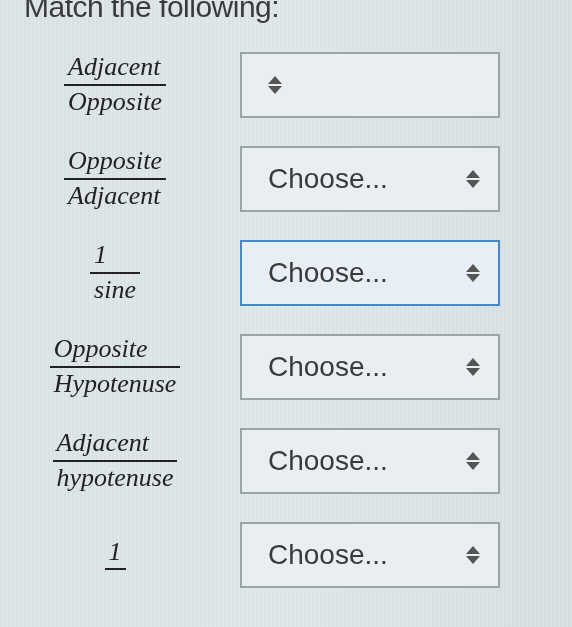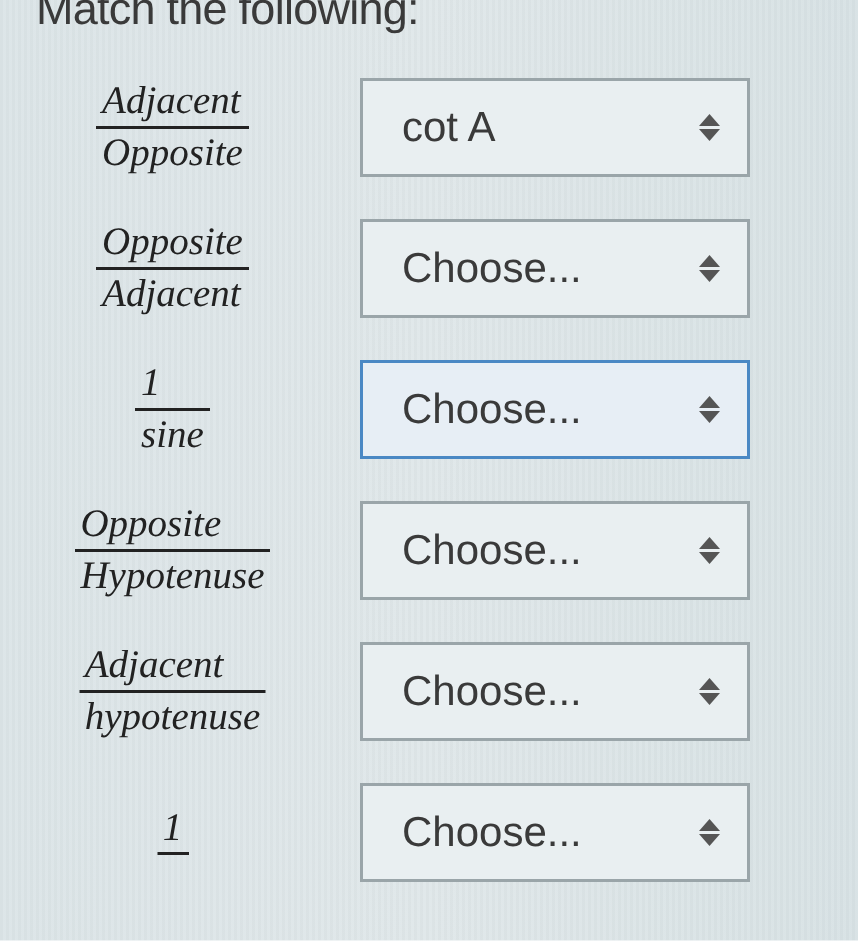--- a/index.html
+++ b/index.html
@@ -115,21 +115,20 @@
 
     <div class="row">
       <div class="label">
         <span class="frac">
           <span class="num">Adjacent</span>
           <span class="bar"></span>
           <span class="den">Opposite</span>
         </span>
       </div>
       <div class="select">
-        <span class="value">cot A</span>
         <span class="caret">
             <span class="up"></span>
             <span class="down"></span>
           </span>
       </div>
     </div>
 
     <div class="row">
       <div class="label">
         <span class="frac">

